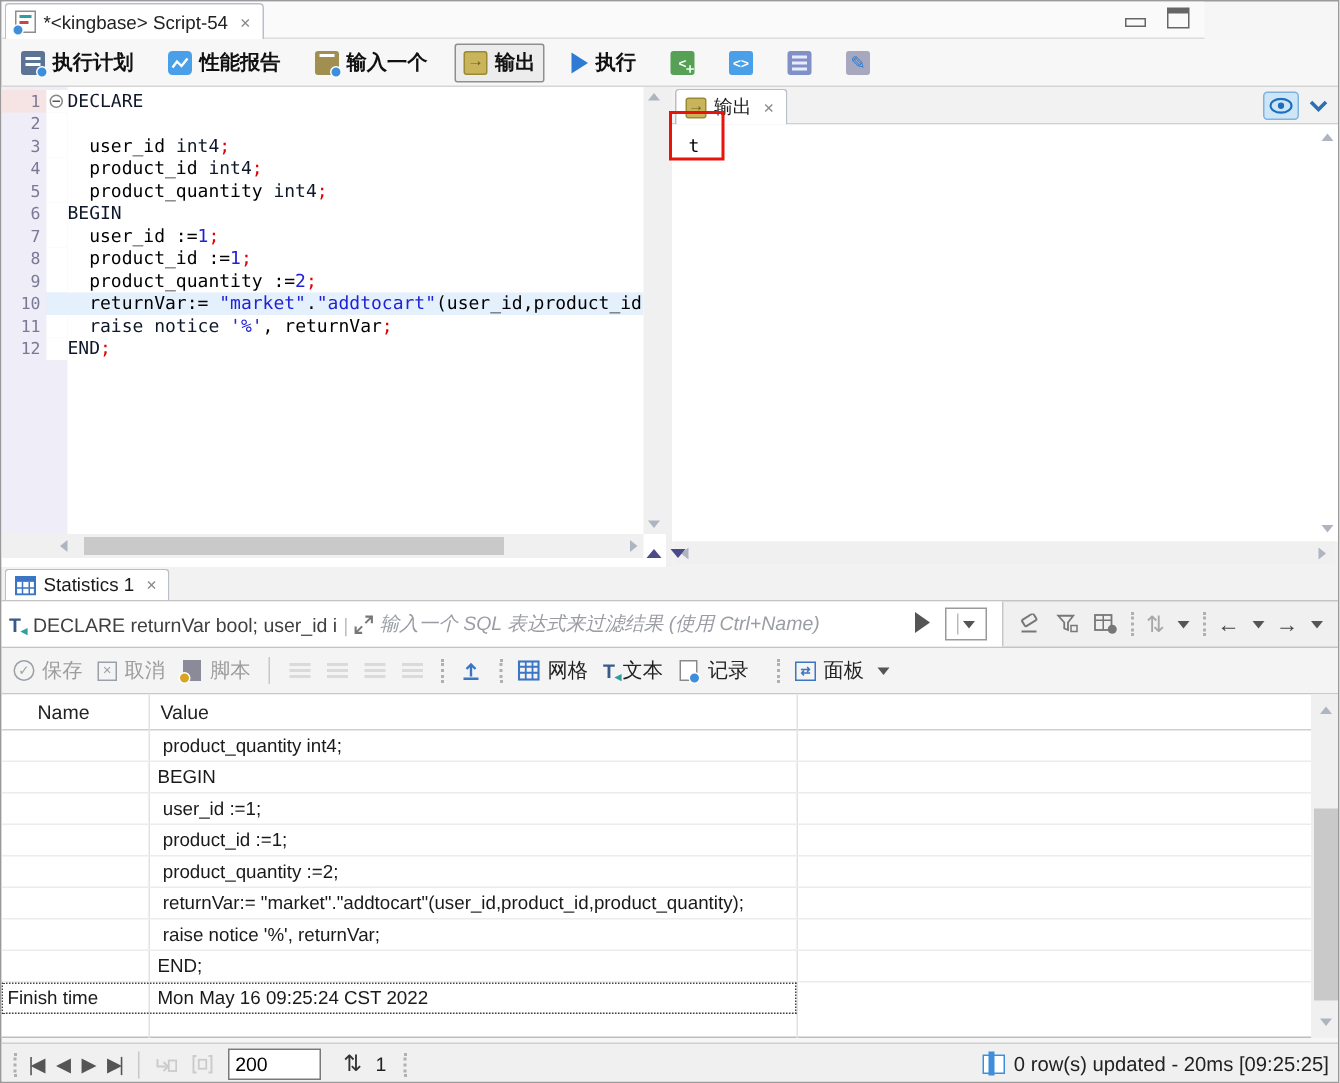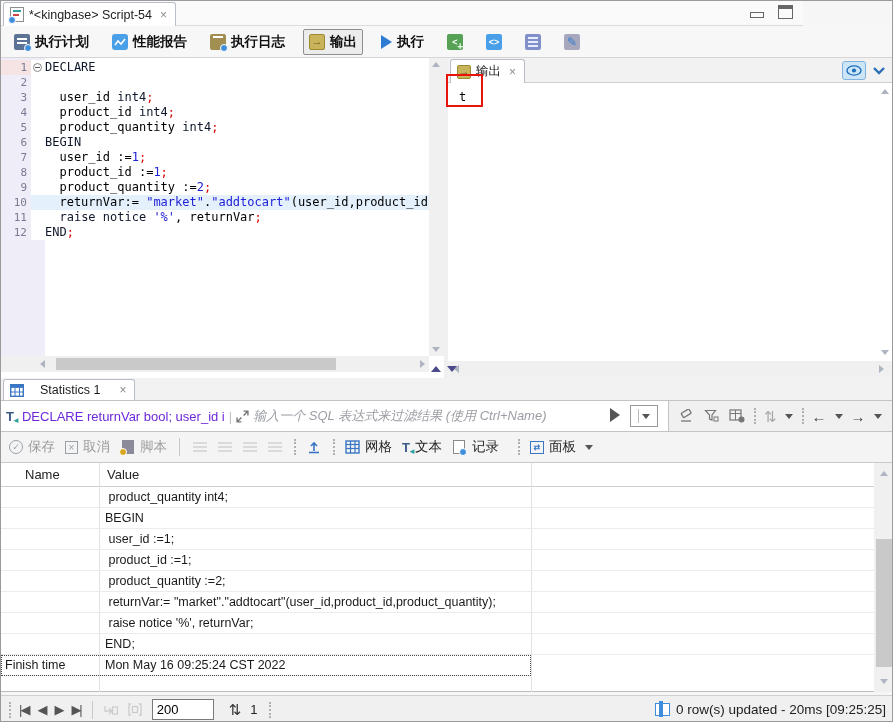--- a/index.html
+++ b/index.html
@@ -97,32 +97,32 @@
             display:flex; align-items:center; justify-content:center; }
   .ocontent { position:absolute; left:0; top:25px; width:446px; height:278px; background:#fff; }
   .ocontent .otext { position:absolute; left:11px; top:7px; font-family:"DejaVu Sans Mono", monospace; font-size:12px; color:#000; }
   .ovscroll-up { position:absolute; right:5px; top:6px; }
   .ovscroll-dn { position:absolute; right:5px; bottom:6px; }
   .ohscroll { position:absolute; left:2px; top:303px; width:440px; height:15px; background:#f0f0f0; }
   .redbox { position:absolute; left:445px; top:16px; width:37px; height:33px; border:2px solid #e8140c; z-index:50; }
 
   
   .statsrow { position:absolute; left:0; top:377px; width:893px; height:22px; background:#f2f2f2; }
-  .stab { position:absolute; left:2px; top:1px; height:21px; display:flex; align-items:center; gap:16px;
+  .stab { position:absolute; left:2px; top:1px; height:21px; display:flex; align-items:center; gap:5px;
           padding:0 8px 0 6px; background:#fff; border:1px solid #b9bfca; border-bottom:none;
           border-radius:3px 3px 0 0; font-size:12.5px; }
 
   
   .filterrow { position:absolute; left:0; top:399px; width:893px; height:32px; background:#f0f0f0;
                border-top:1px solid #c4c4c4; border-bottom:1px solid #c4c4c4; display:flex; align-items:center; }
   .finput { position:relative; width:668px; height:30px; background:#fff; border-right:1px solid #c4c4c4;
             display:flex; align-items:center; padding-left:5px; gap:4px; }
   .ticon { font-weight:bold; color:#3a5a8a; font-size:13px; position:relative; }
   .ticon em { font-style:normal; color:#2e9e9e; font-size:8px; position:absolute; bottom:-1px; right:-6px; }
-  .fquery { color:#6d28d9; font-size:13px; white-space:nowrap; overflow:hidden; max-width:213px; margin-left:4px;text-align:center; }
+  .fquery { color:#404040; font-size:13px; white-space:nowrap; overflow:hidden; max-width:213px; margin-left:4px;text-align:center; }
   .fsep { color:#c0c0c0; }
   .fplaceholder { color:#9a9da3; font-style:italic; font-size:13px; white-space:nowrap; overflow:hidden; }
   .fexec { position:absolute; right:48px; top:7px; width:0; height:0; border-left:10px solid #555;
            border-top:7px solid transparent; border-bottom:7px solid transparent; }
   .fdrop { position:absolute; right:10px; top:4px; width:28px; height:22px; border:1px solid #9a9a9a;
            display:flex; align-items:center; justify-content:center; gap:3px; }
   .fdrop i { width:1px; height:14px; background:#bbb; }
   .dtri { width:0;height:0;border-left:4px solid transparent;border-right:4px solid transparent;border-top:5px solid #555; }
   .fic { margin-left:10px; display:inline-flex; }
   .grip { width:0; border-left:2px dotted #b0b0b0; height:16px; margin-left:9px; }
@@ -215,21 +215,21 @@
             <polyline points="1,8 4,4 7,7 11,2" fill="none" stroke="#fff" stroke-width="1.6"></polyline>
           </svg>
       </span>
       <span class="tbtn-label">性能报告</span>
     </div>
     <div class="tbtn">
       <span class="ic16 ic-log">
           <i></i>
           <b class="clockdot"></b>
         </span>
-      <span class="tbtn-label">执行日志</span>
+      <span class="tbtn-label">输入一个</span>
     </div>
     <div class="tbtn pressed">
       <span class="ic16 ic-out">
           <span>→</span>
         </span>
       <span class="tbtn-label">输出</span>
     </div>
     <div class="tbtn">
       <span class="ic-run"></span>
       <span class="tbtn-label">执行</span>

